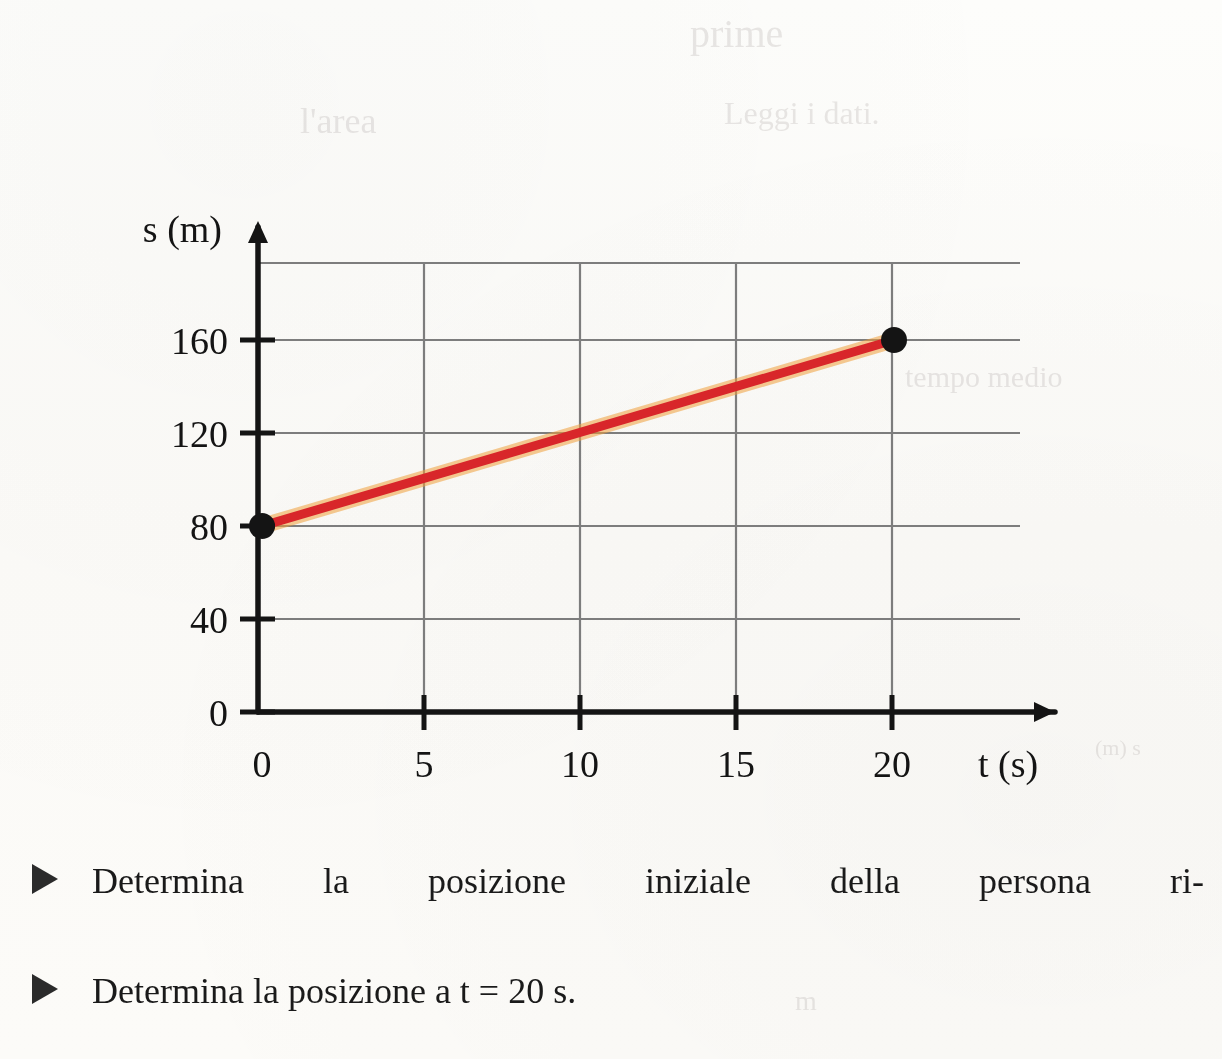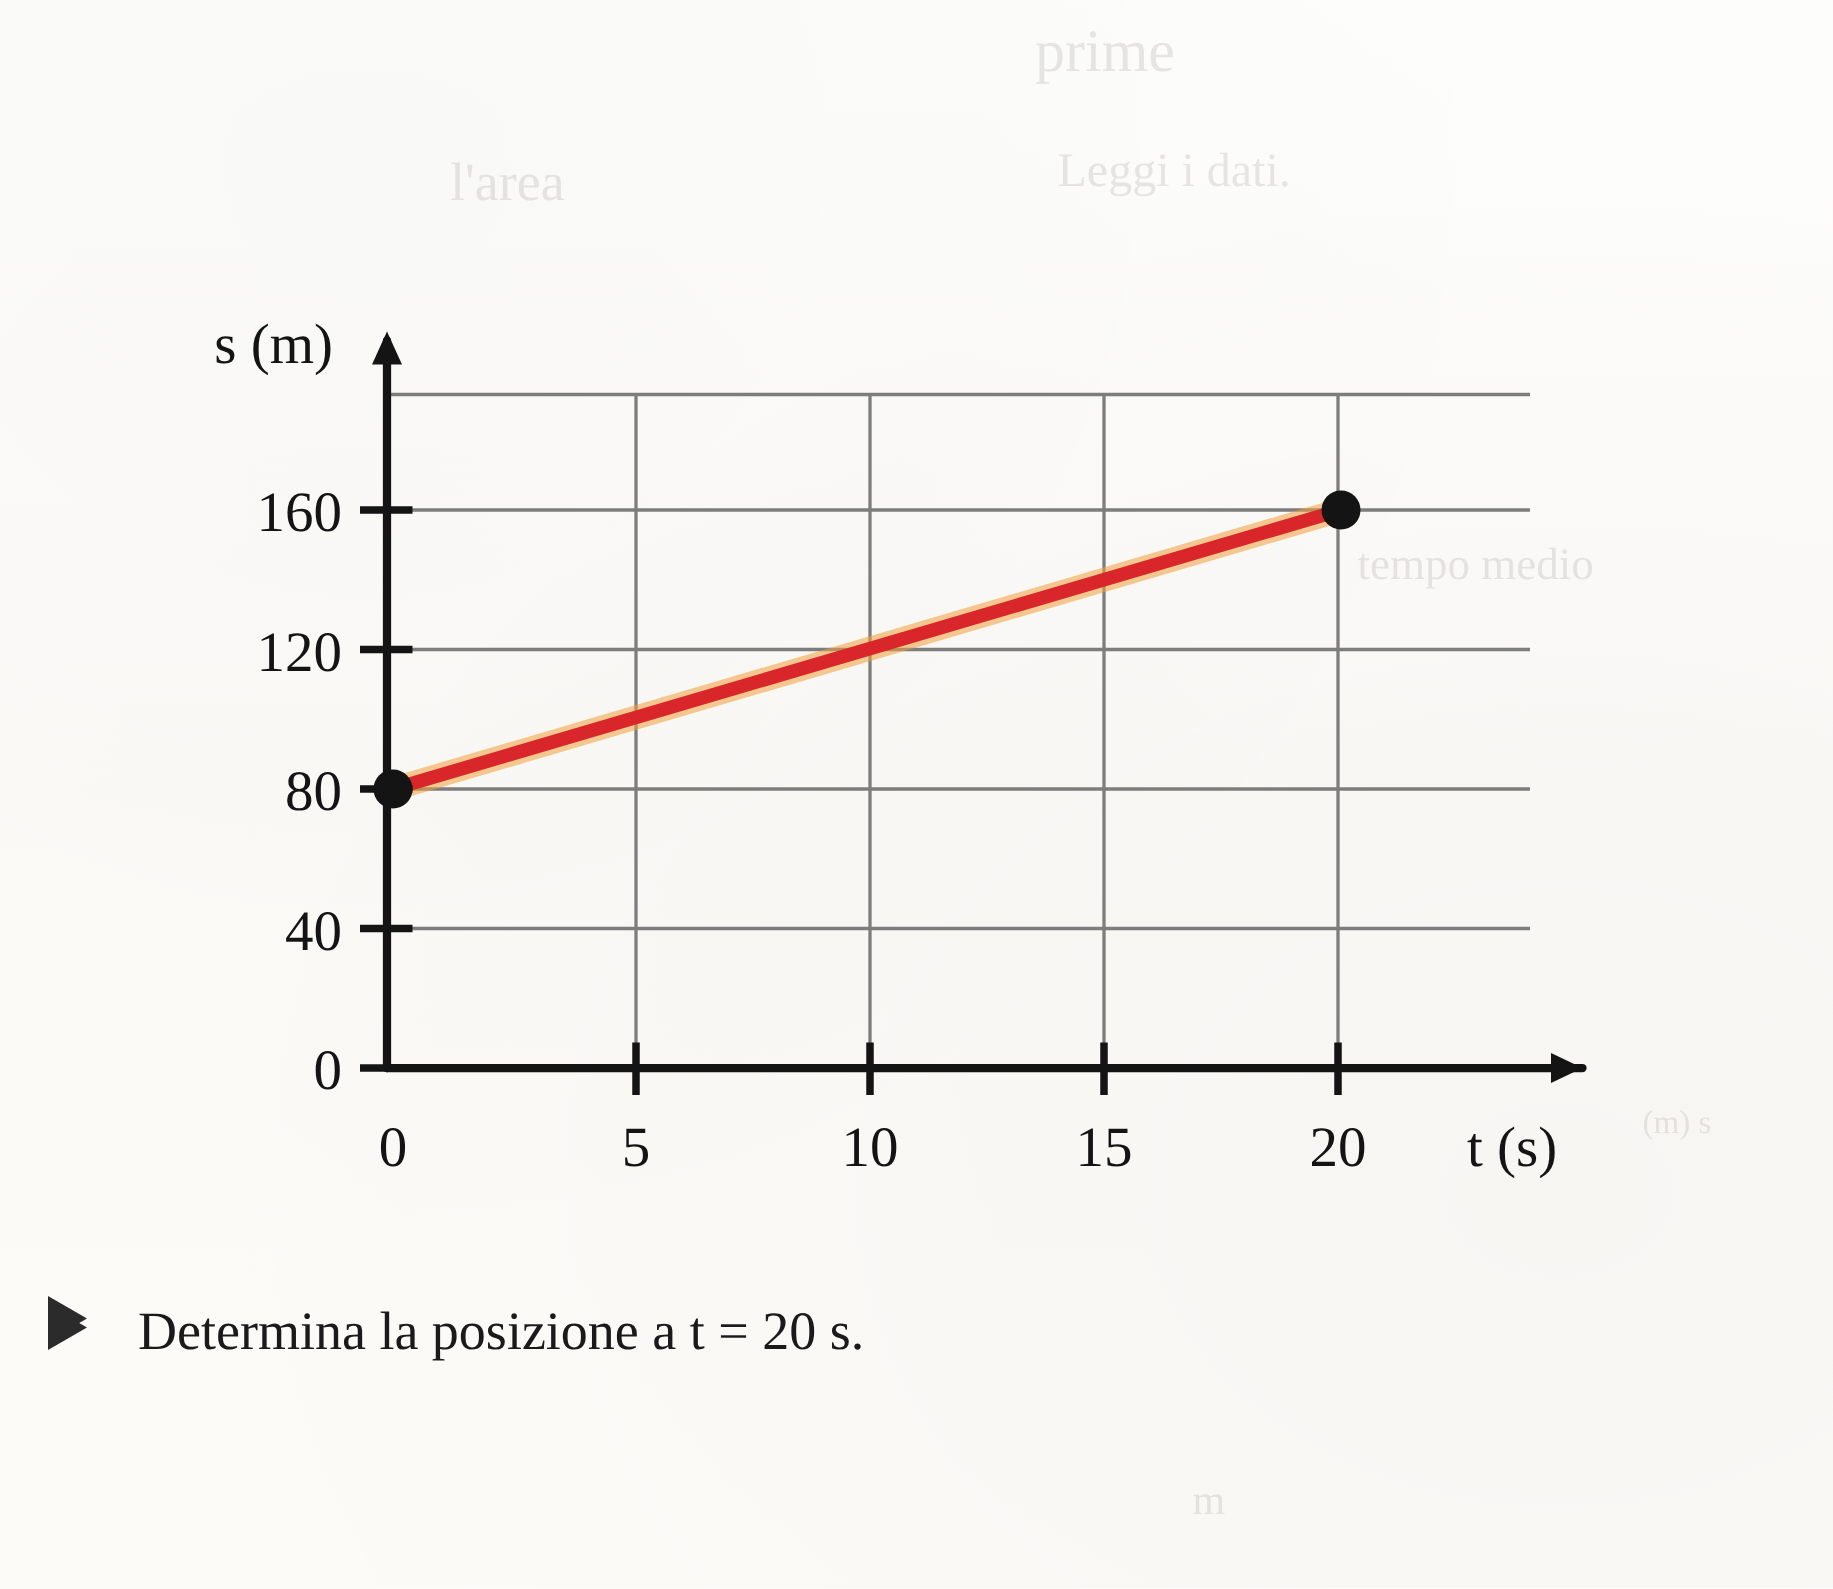--- a/index.html
+++ b/index.html
@@ -104,21 +104,21 @@
     width: 100%;
   }
   .q-text .lastline { display: block; }
 </style>
 </head>
 <body>
 
 <div class="paper-bg"></div>
 
 <div class="ghost" style="left:690px; top:10px; font-size:40px;">prime</div>
-<div class="ghost" style="left:705px; top:95px; font-size:32px;">Leggi i dati.</div>
+<div class="ghost" style="left:724px; top:95px; font-size:32px;">Leggi i dati.</div>
 <div class="ghost" style="left:300px; top:100px; font-size:36px;">l'area</div>
 <div class="ghost" style="left:905px; top:360px; font-size:30px;">tempo medio</div>
 <div class="ghost" style="left:1095px; top:735px; font-size:22px;">(m) s</div>
 <div class="ghost" style="left:795px; top:985px; font-size:28px;">m</div>
 
 <div class="intro">
 </div>
 
 <div class="chart-wrap">
   <svg class="chart-svg" width="1120" height="620" viewBox="0 0 1120 620">
@@ -181,20 +181,21 @@
     <text x="580" y="592" font-family="Liberation Serif, serif" font-size="38" fill="#141414" text-anchor="middle">10</text>
     <text x="736" y="592" font-family="Liberation Serif, serif" font-size="38" fill="#141414" text-anchor="middle">15</text>
     <text x="892" y="592" font-family="Liberation Serif, serif" font-size="38" fill="#141414" text-anchor="middle">20</text>
   </svg>
 </div>
 
 <div class="questions">
   <div class="q-item">
     <span class="q-bullet"></span>
     <span class="q-text">
+      <span class="jline">Determina la posizione iniziale della persona ri-</span>
     </span>
   </div>
   <div class="q-item">
     <span class="q-bullet"></span>
     <span class="q-text">
       <span class="lastline">Determina la posizione a t = 20 s.</span>
     </span>
   </div>
 </div>
 

